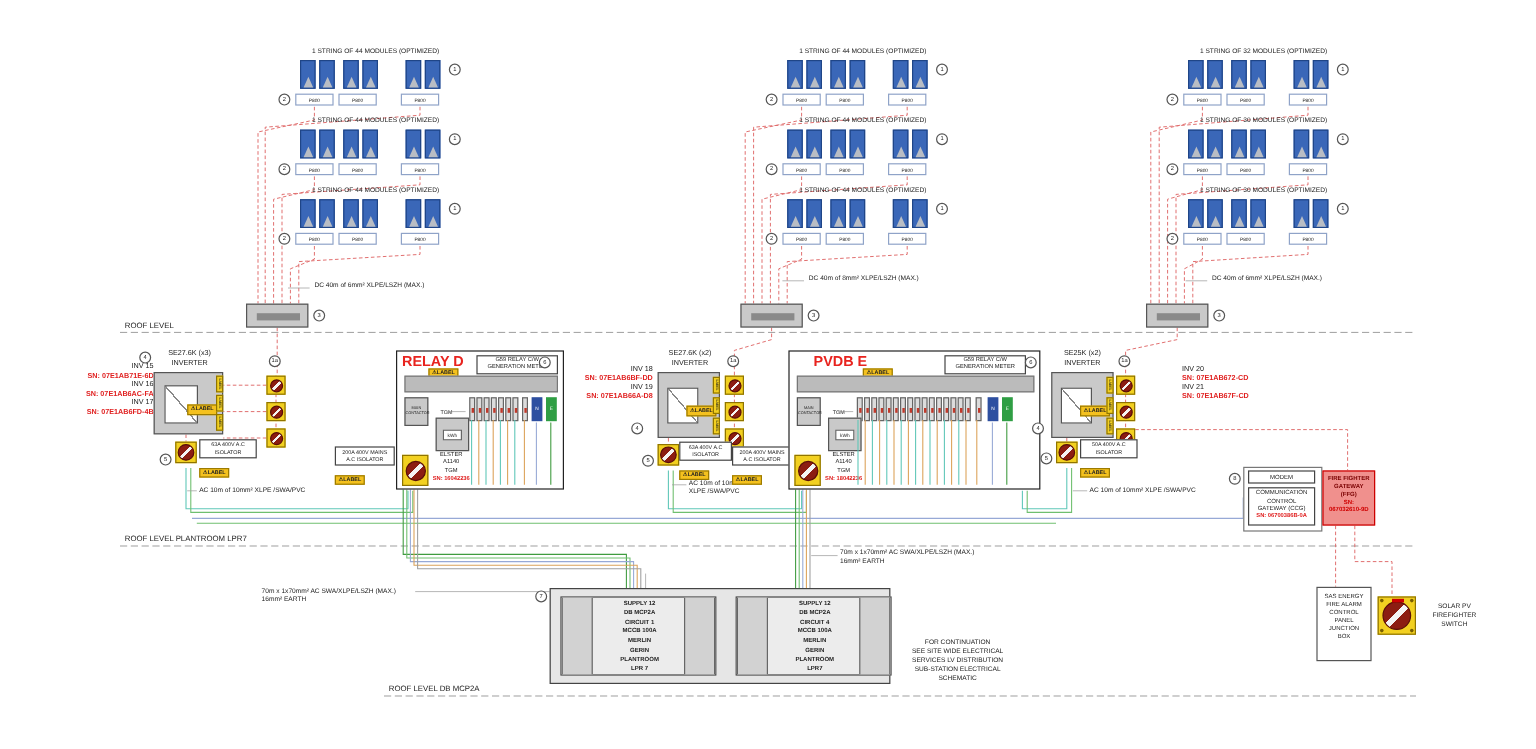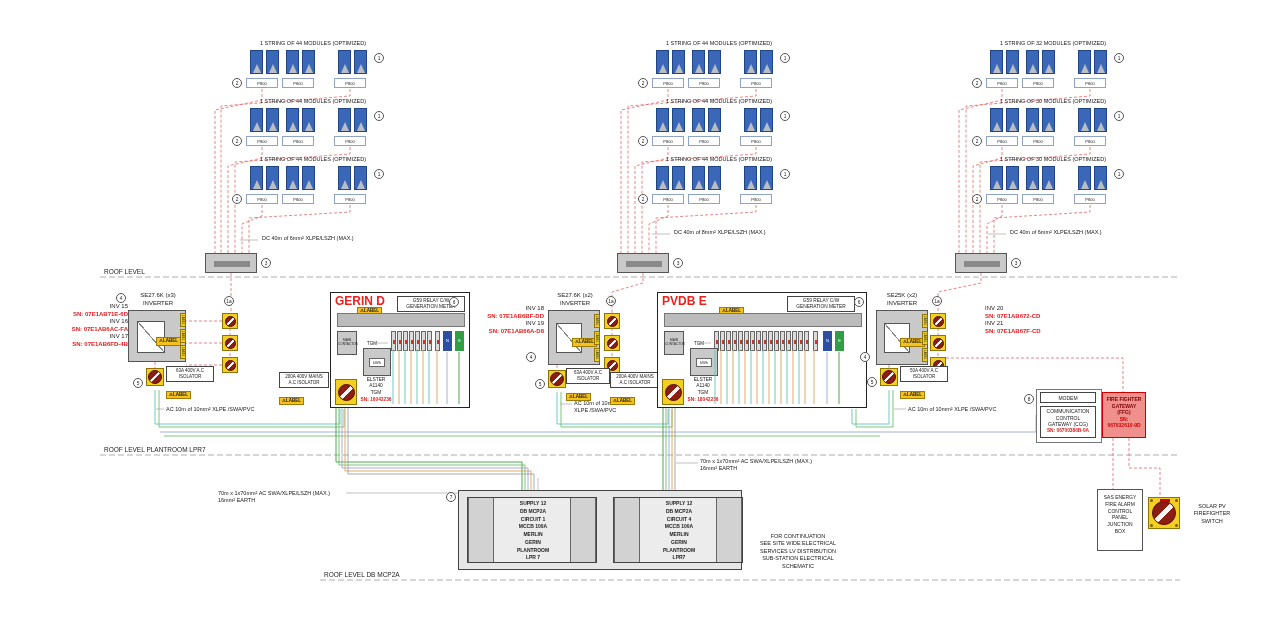--- a/index.html
+++ b/index.html
@@ -172,21 +172,21 @@
     <span class="tag">⚠LABEL</span>
   </div>
   <div class="lbl abs" style="left:166px;top:406px">AC 10m of 10mm²  XLPE /SWA/PVC</div>
 
   <div class="abs" style="left:279px;top:372px;width:50px">
     <div class="isobox">200A 400V MAINS
 A.C ISOLATOR</div>
     <span class="tag">⚠LABEL</span>
   </div>
   <div class="pvdb abs" style="left:330px;top:292px;width:140px;height:116px">
-    <div class="pvdb-title abs" style="left:4px;top:2px">GERIN D</div>
+    <div class="pvdb-title abs" style="left:4px;top:2px">RELAY D</div>
     <span class="tag abs" style="left:26px;top:14px">⚠LABEL</span>
     <div class="g59box abs pre" style="left:66px;top:3px;width:66px">G59 RELAY C/W
 GENERATION METER</div>
     <div class="c abs" style="left:118px;top:4px">6</div>
     <div class="busbar abs" style="left:6px;top:20px;width:128px;height:14px"></div>
     <div class="graybox abs tiny" style="left:6px;top:38px;width:20px;height:24px;padding-top:6px">MAIN
 CONTACTOR</div>
     <div id="fD" class="fuses abs" style="left:60px;top:38px">
         <div class="fuse"></div>
         <div class="fuse"></div>
@@ -251,21 +251,21 @@
   </div>
   <div class="lbl abs pre" style="left:574px;top:400px">AC 10m of 10mm²
 XLPE /SWA/PVC</div>
 
   <div class="abs" style="left:610px;top:372px;width:50px">
     <div class="isobox">200A 400V MAINS
 A.C ISOLATOR</div>
     <span class="tag">⚠LABEL</span>
   </div>
   <div class="pvdb abs" style="left:657px;top:292px;width:210px;height:116px">
-    <div class="pvdb-title abs" style="left:4px;top:2px">PVDB E</div>
+    <div class="pvdb-title abs" style="left:20px;top:2px">PVDB E</div>
     <span class="tag abs" style="left:61px;top:14px">⚠LABEL</span>
     <div class="g59box abs pre" style="left:129px;top:3px;width:66px">G59 RELAY C/W
 GENERATION METER</div>
     <div class="c abs" style="left:196px;top:4px">6</div>
     <div class="busbar abs" style="left:6px;top:20px;width:198px;height:14px"></div>
     <div class="graybox abs tiny" style="left:6px;top:38px;width:20px;height:24px;padding-top:6px">MAIN
 CONTACTOR</div>
     <div id="fE" class="fuses abs" style="left:56px;top:38px">
         <div class="fuse"></div>
         <div class="fuse"></div>

